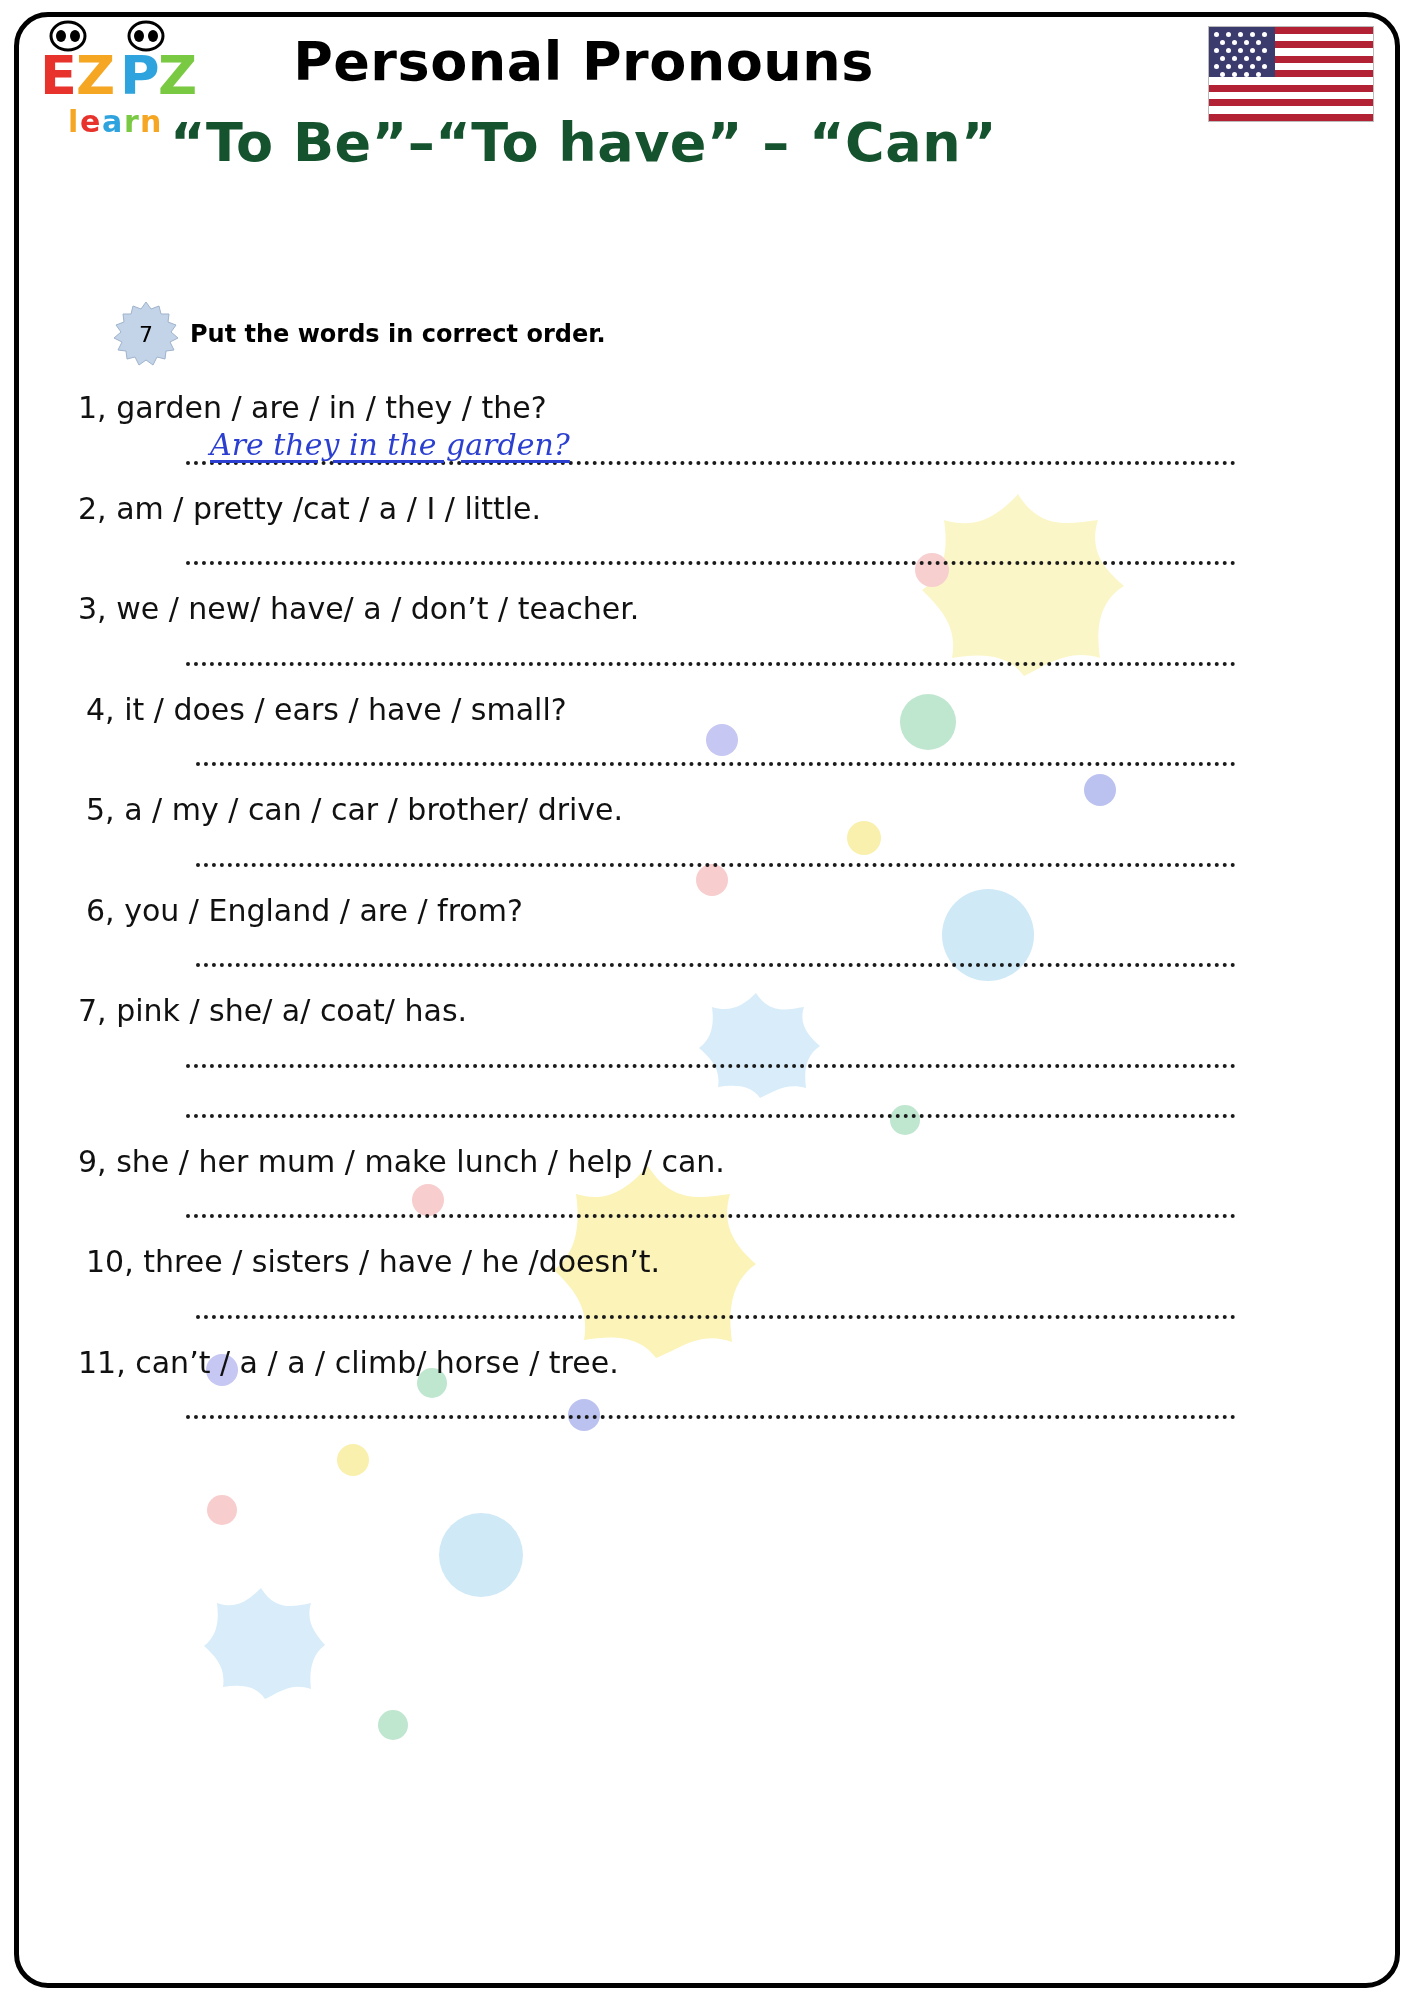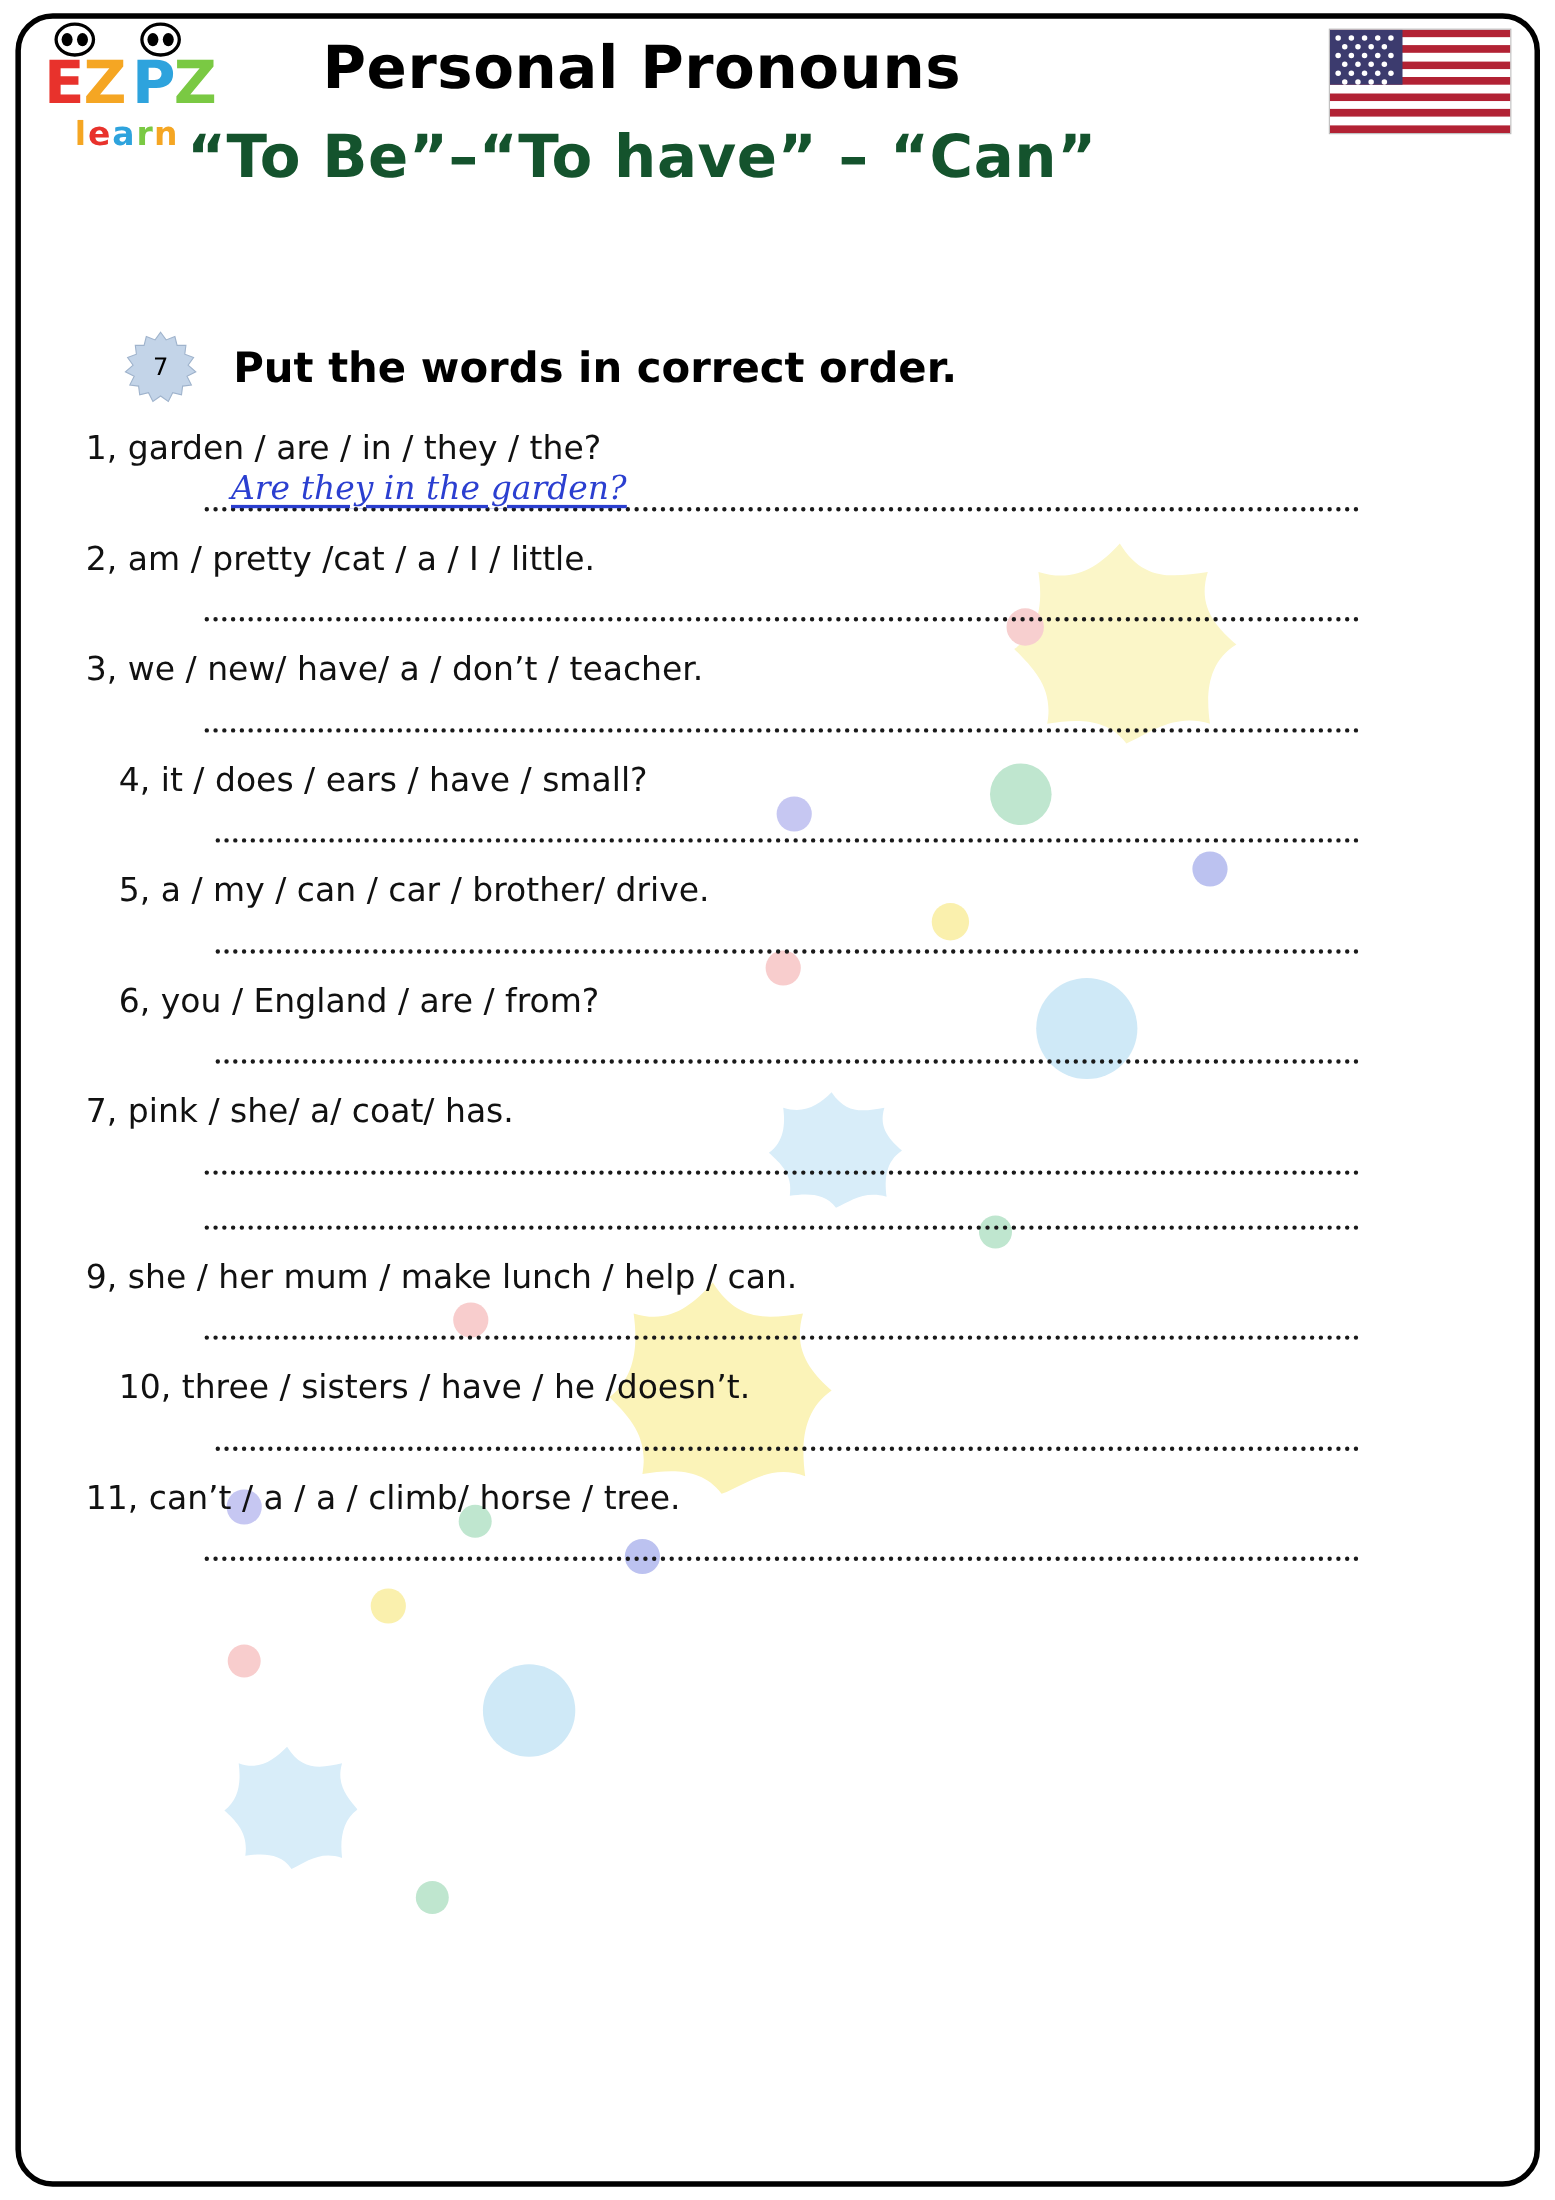--- a/index.html
+++ b/index.html
@@ -145,24 +145,24 @@
     left: 0; top: 0;
   }
   .badge-num {
     position: relative;
     font-family: "DejaVu Sans", sans-serif;
     font-size: 22px;
     color: #000000;
     z-index: 2;
   }
   .instruction-text {
-    margin-left: 32px;
+    margin-left: 10px;
     font-family: "DejaVu Sans", sans-serif;
     font-weight: bold;
-    font-size: 38px;
+    font-size: 24px;
     color: #000000;
   }
 
   
   .questions {
     position: absolute;
     left: 0;
     top: 388px;
     width: 1414px;
     z-index: 3;
@@ -202,21 +202,21 @@
     font-style: italic;
     font-size: 30px;
     color: #2b3fd0;
     text-decoration: underline;
     text-underline-offset: 5px;
     white-space: nowrap;
   }
 
   
   .indent-1 .q-text { padding-left: 78px; }
-  .indent-2 .q-text { padding-left: 108px; }
+  .indent-2 .q-text { padding-left: 86px; }
   .indent-2 .dots { left: 196px; }
 
   
   .footer {
     position: absolute;
     right: 60px;
     bottom: 44px;
     font-family: "DejaVu Sans", sans-serif;
     font-weight: bold;
     font-size: 40px;

